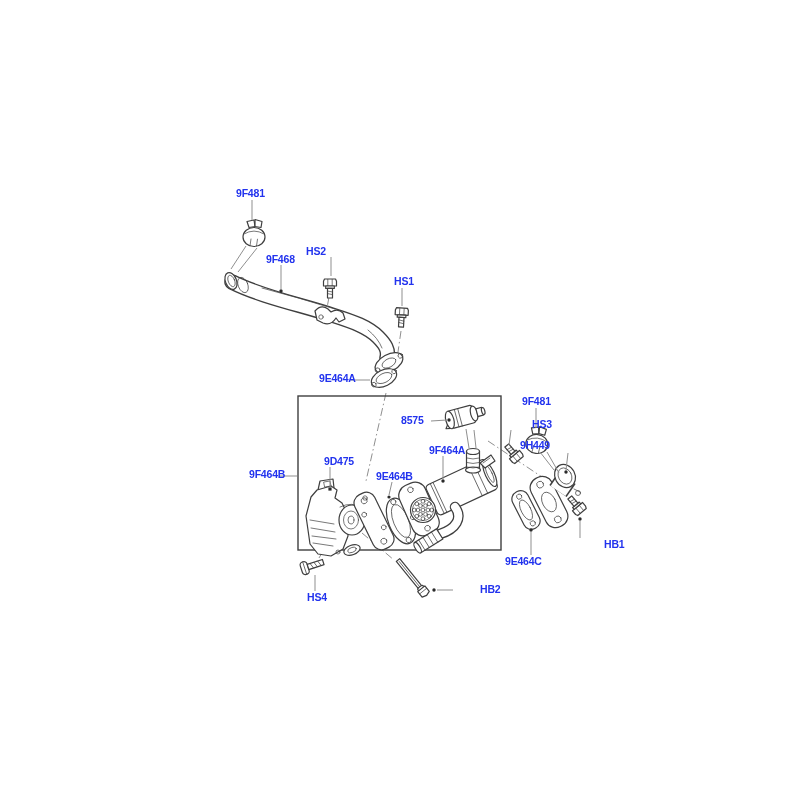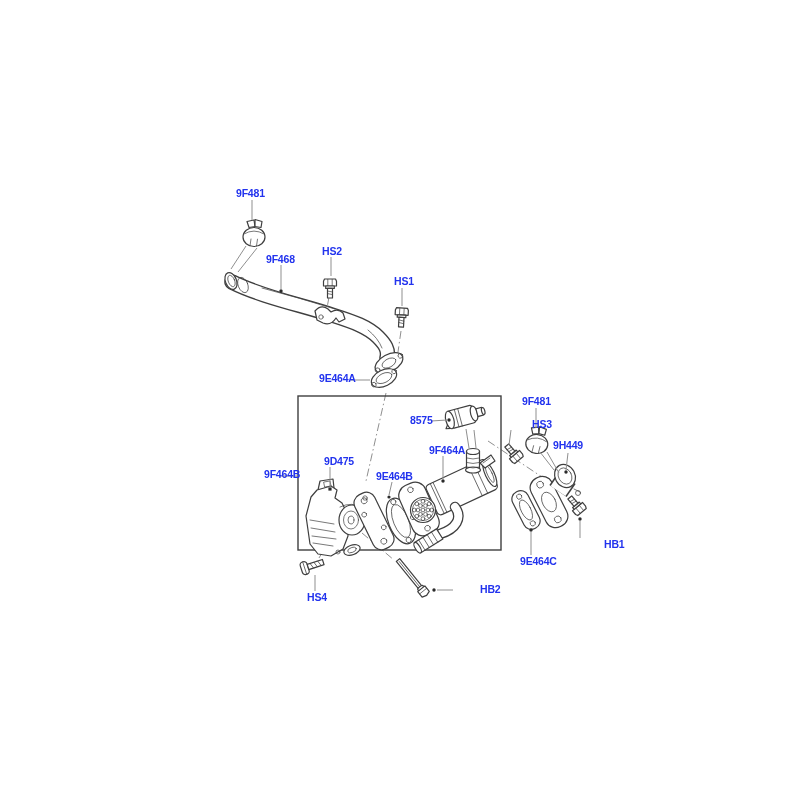--- a/index.html
+++ b/index.html
@@ -287,29 +287,29 @@
       <circle class="dot" cx="389" cy="497" r="1.6"></circle>
       <circle class="dot" cx="566" cy="472" r="1.7"></circle>
       <circle class="dot" cx="580" cy="519" r="1.7"></circle>
       <circle class="dot" cx="531" cy="530" r="1.7"></circle>
       <circle class="dot" cx="434" cy="590" r="1.7"></circle>
     </g>
   </svg>
 
   <div class="lbl" style="left:236px;top:188px">9F481</div>
   <div class="lbl" style="left:266px;top:254px">9F468</div>
-  <div class="lbl" style="left:322px;top:246px">HS2</div>
+  <div class="lbl" style="left:306px;top:246px">HS2</div>
   <div class="lbl" style="left:394px;top:276px">HS1</div>
   <div class="lbl" style="left:319px;top:373px">9E464A</div>
-  <div class="lbl" style="left:410px;top:415px">8575</div>
+  <div class="lbl" style="left:401px;top:415px">8575</div>
   <div class="lbl" style="left:429px;top:445px">9F464A</div>
   <div class="lbl" style="left:324px;top:456px">9D475</div>
   <div class="lbl" style="left:376px;top:471px">9E464B</div>
-  <div class="lbl" style="left:264px;top:469px">9F464B</div>
+  <div class="lbl" style="left:249px;top:469px">9F464B</div>
   <div class="lbl" style="left:522px;top:396px">9F481</div>
   <div class="lbl" style="left:532px;top:419px">HS3</div>
-  <div class="lbl" style="left:553px;top:440px">9H449</div>
+  <div class="lbl" style="left:520px;top:440px">9H449</div>
   <div class="lbl" style="left:604px;top:539px">HB1</div>
-  <div class="lbl" style="left:520px;top:556px">9E464C</div>
+  <div class="lbl" style="left:505px;top:556px">9E464C</div>
   <div class="lbl" style="left:307px;top:592px">HS4</div>
   <div class="lbl" style="left:480px;top:584px">HB2</div>
 
 </div>
 
 </body></html>

